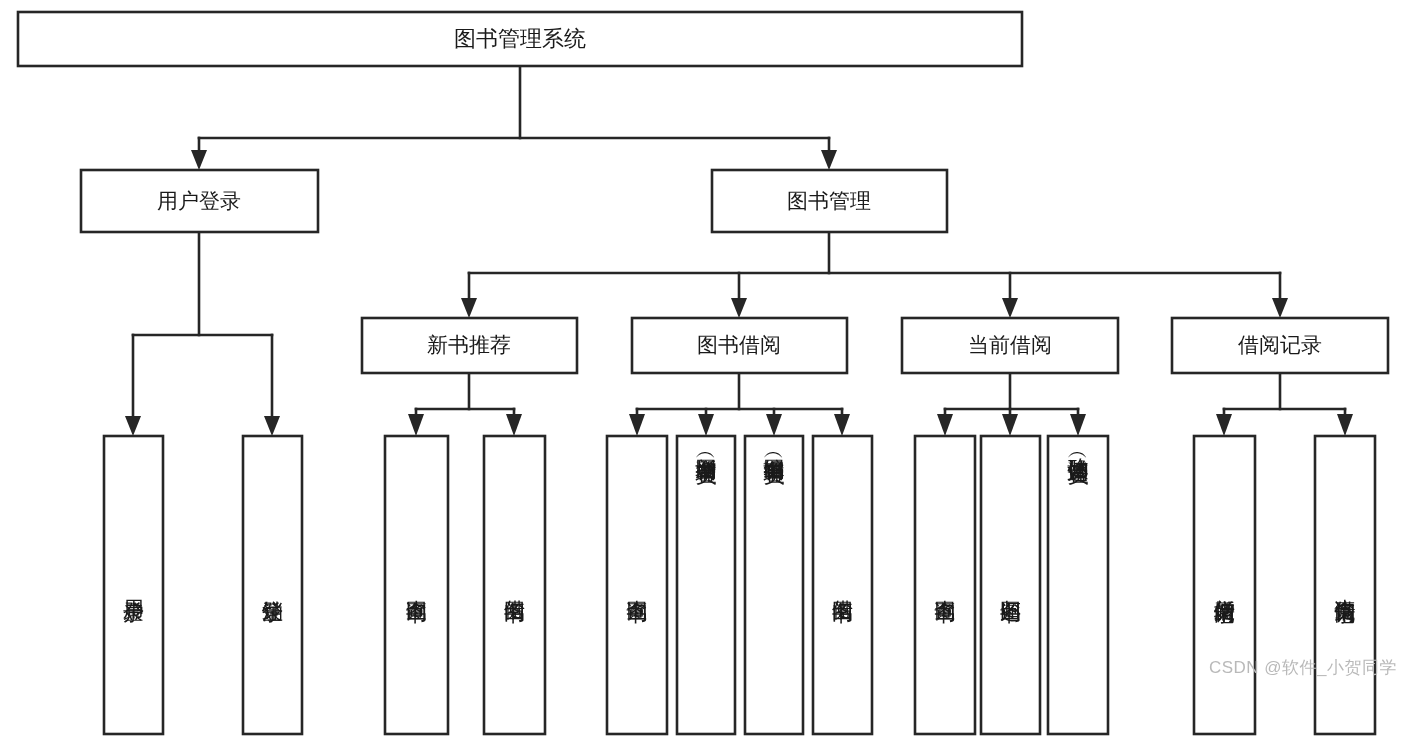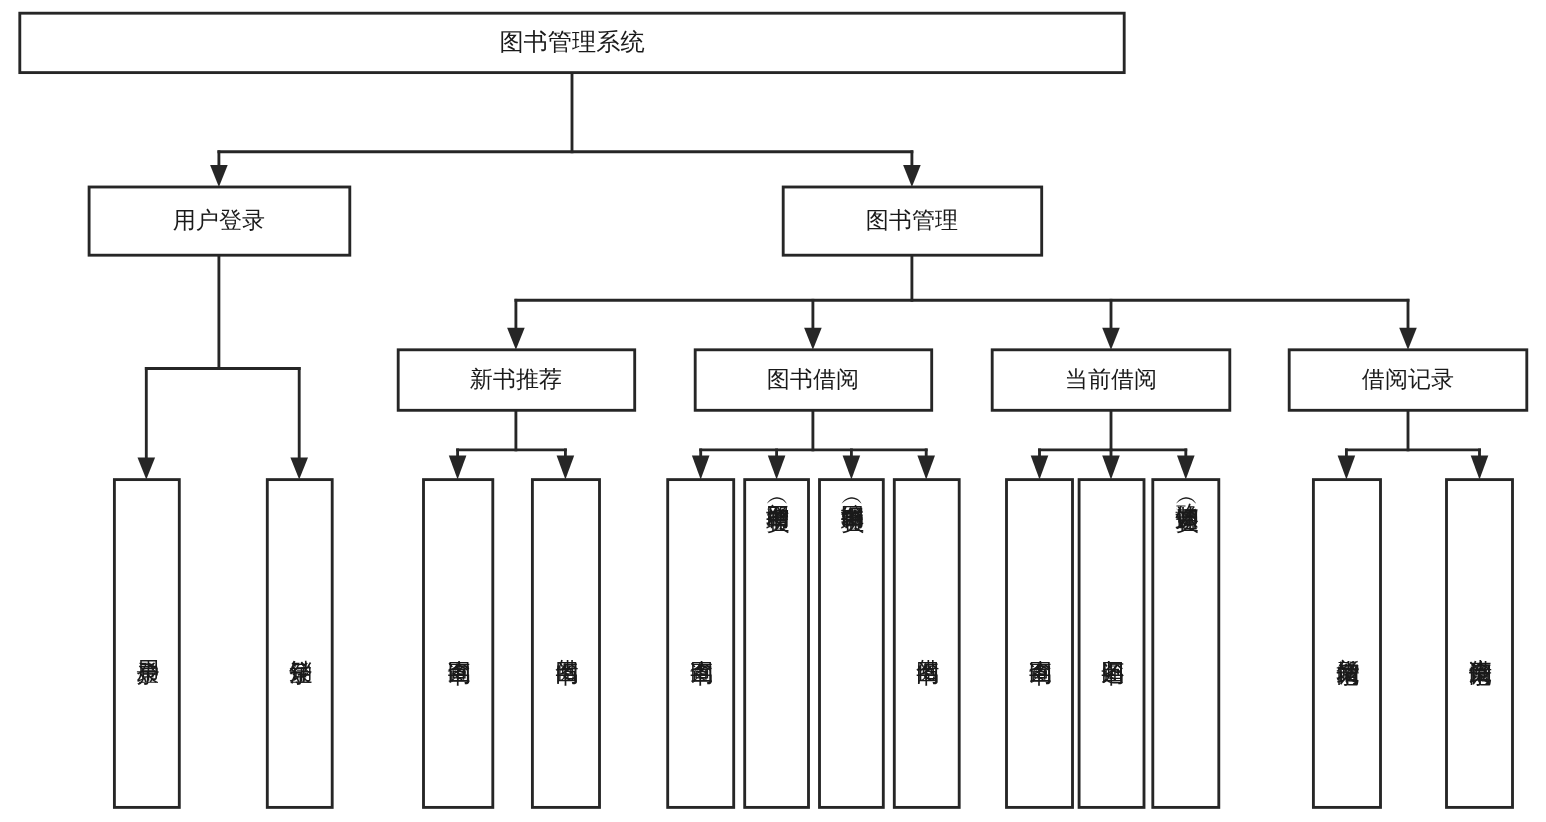--- a/index.html
+++ b/index.html
@@ -219,14 +219,15 @@
   <div class="leaf-label" style="left:915px; top:436px; width:60px; height:298px; justify-content:center;">查询图书</div>
 
   <div class="leaf-label" style="left:981px; top:436px; width:59px; height:298px; justify-content:center;">归还图书</div>
 
   <div class="leaf-label" style="left:1048px; top:441px; width:60px; height:293px; justify-content:flex-start;">确认归还（管理员）</div>
 
   <div class="leaf-label" style="left:1194px; top:436px; width:61px; height:298px; justify-content:center;">新增借阅记录</div>
 
   <div class="leaf-label" style="left:1315px; top:436px; width:60px; height:298px; justify-content:center;">查询借阅记录</div>
 
+  <div class="watermark">CSDN @软件_小贺同学</div>
 
 </div>
 
 </body></html>

